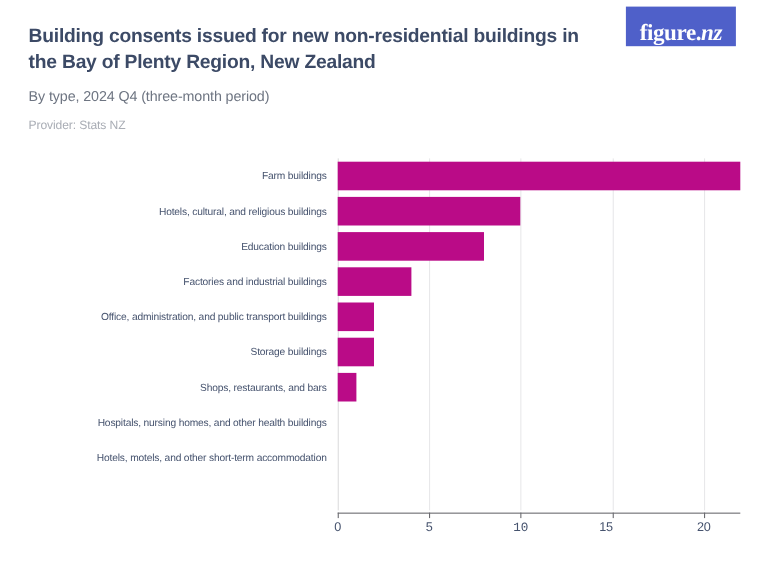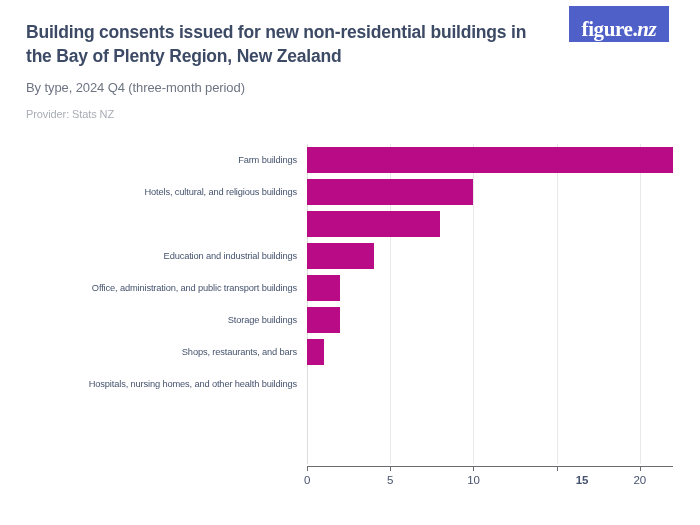--- a/index.html
+++ b/index.html
@@ -208,26 +208,27 @@
               <div class="bar" title="Farm buildings: 22" style="width: 366.08px; background: rgb(186, 11, 135);"></div>
             </div>
           </div>
           <div class="row">
             <div class="row-label">Hotels, cultural, and religious buildings</div>
             <div class="bar-track">
               <div class="bar" title="Social, cultural, and religious buildings: 10" style="width: 166.4px; background: rgb(186, 11, 135);"></div>
             </div>
           </div>
           <div class="row">
+            <div class="row-label">Education buildings</div>
             <div class="bar-track">
               <div class="bar" title="Education buildings: 8" style="width: 133.12px; background: rgb(186, 11, 135);"></div>
             </div>
           </div>
           <div class="row">
-            <div class="row-label">Education and industrial buildings</div>
+            <div class="row-label">Factories and industrial buildings</div>
             <div class="bar-track">
               <div class="bar" title="Factories and industrial buildings: 4" style="width: 66.56px; background: rgb(186, 11, 135);"></div>
             </div>
           </div>
           <div class="row">
             <div class="row-label">Office, administration, and public transport buildings</div>
             <div class="bar-track">
               <div class="bar" title="Office, administration, and public transport buildings: 2" style="width: 33.28px; background: rgb(186, 11, 135);"></div>
             </div>
           </div>
@@ -238,32 +239,36 @@
             </div>
           </div>
           <div class="row">
             <div class="row-label">Shops, restaurants, and bars</div>
             <div class="bar-track">
               <div class="bar" title="Shops, restaurants, and bars: 1" style="width: 16.64px; background: rgb(186, 11, 135);"></div>
             </div>
           </div>
           <div class="row">
             <div class="row-label">Hospitals, nursing homes, and other health buildings</div>
+            <div class="bar-track"></div>
+          </div>
+          <div class="row">
+            <div class="row-label">Hotels, motels, and other short-term accommodation</div>
             <div class="bar-track"></div>
           </div>
         </div>
       <div class="axis"></div>
       <div id="ticks">
           <div class="tick" style="left: 307px;"></div>
           <div class="tick-label" style="left: 307px;">0</div>
           <div class="tick" style="left: 390.2px;"></div>
           <div class="tick-label" style="left: 390.2px;">5</div>
           <div class="tick" style="left: 473.4px;"></div>
-          <div class="tick-label" style="left: 473.4px;">10</div>
+          <div class="tick-label" style="left: 473.4px; font-family: Liberation Mono, monospace;">10</div>
           <div class="tick" style="left: 556.6px;"></div>
-          <div class="tick-label" style="left: 582px; font-weight: bold;">15</div>
+          <div class="tick-label" style="left: 551px;">15</div>
           <div class="tick" style="left: 639.8px;"></div>
           <div class="tick-label" style="left: 639.8px;">20</div>
         </div>
     </div>
   </div>
 
 </div>
 
 </body></html>

